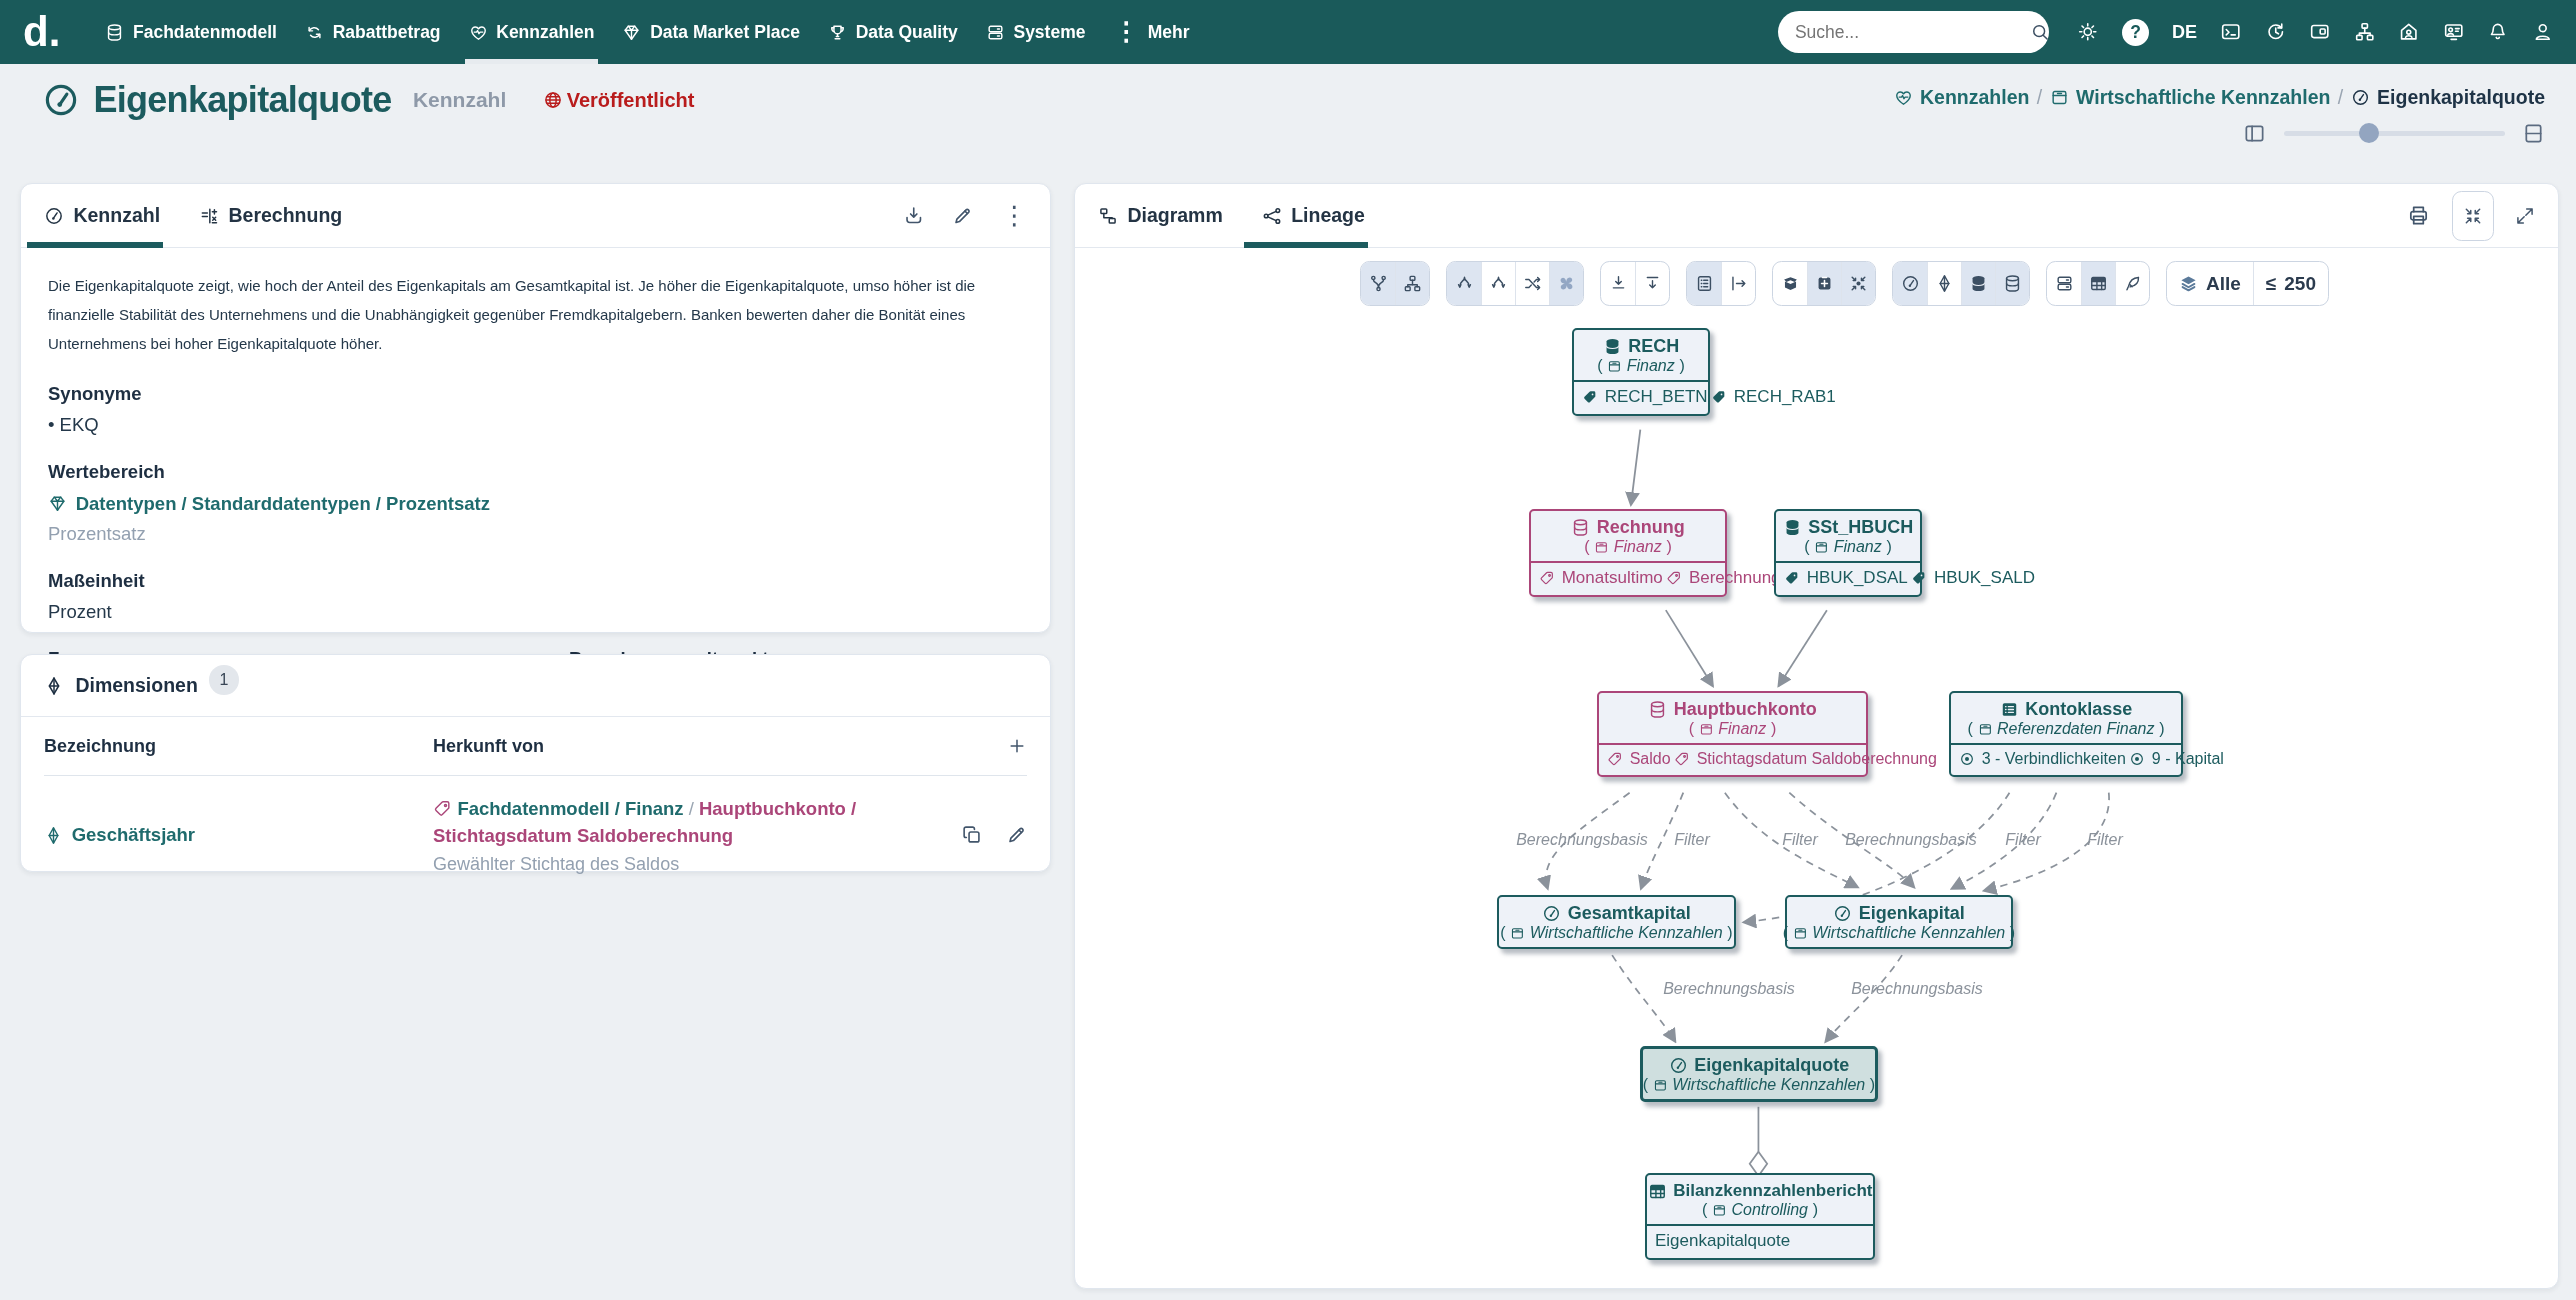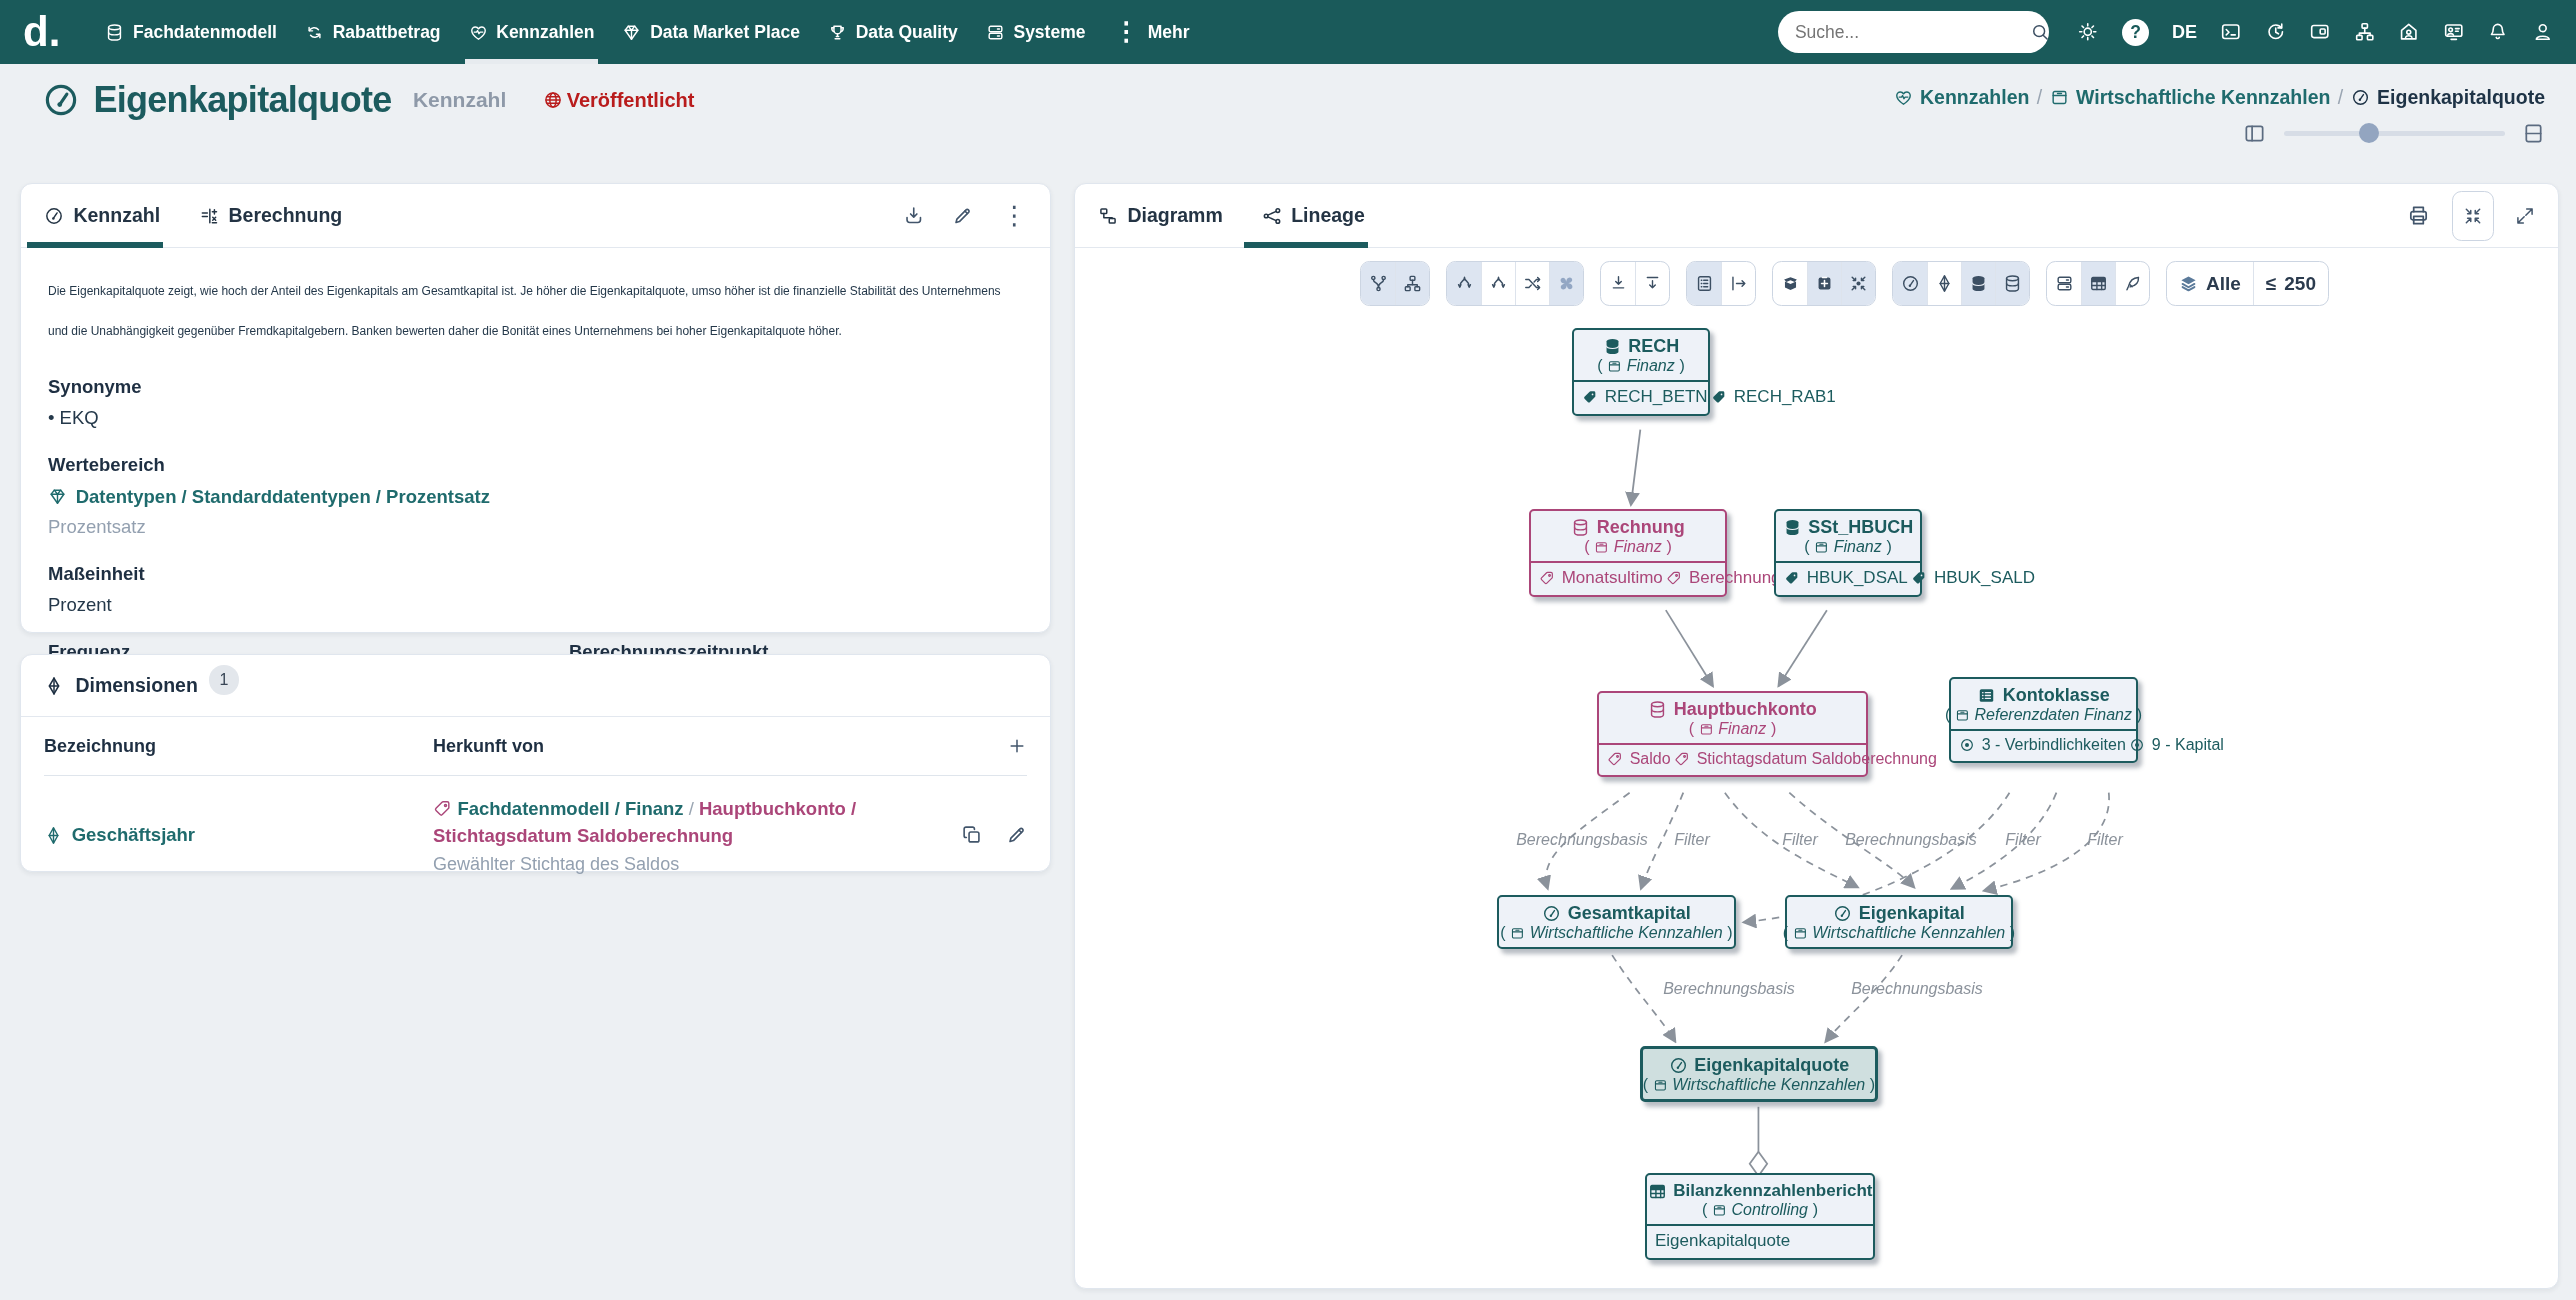--- a/index.html
+++ b/index.html
@@ -54,21 +54,21 @@
 .card-tabs{height:64px;border-bottom:1.3px solid #e3e8ef;display:flex;align-items:center;
   padding:0 23px;gap:39px;position:relative}
 .tab{display:flex;gap:9.4px;align-items:center;font-size:19.5px;font-weight:700;color:#243444;
   height:100%;position:relative;cursor:pointer}
 .tab.active::after{content:"";position:absolute;height:6px;background:var(--teal);bottom:-1.3px;left:-17.5px;right:-2.7px}
 .tab-actions{margin-left:auto;display:flex;align-items:center;gap:28px;color:#42556b}
 .kebab{font-size:25.5px;color:#42556b;line-height:1}
 
 
 .c1-body{padding:23px 28px 0 27px}
-.desc{font-size:12px;line-height:40px;color:var(--ink)}
+.desc{font-size:15px;line-height:29px;color:var(--ink)}
 .flabel{font-size:18.5px;font-weight:700;color:#1e2f42;margin-top:25px}
 .bullet{font-size:18.5px;margin-top:8.7px}
 .link-row{display:flex;gap:8.7px;align-items:center;color:var(--teal-link);font-size:18.5px;margin-top:10px;font-weight:600}
 .muted{color:#93a0b0;font-size:18.5px;margin-top:8.7px}
 .plain{font-size:18.5px;margin-top:8.7px}
 .two-col{display:flex;margin-top:0}
 .two-col .col1{width:521px}
 
 
 .dim-head{height:62px;display:flex;align-items:center;gap:11.4px;padding:0 23px;border-bottom:1.3px solid #e3e8ef}
@@ -888,21 +888,21 @@
           </div>
         <div class="bi">
             <svg class="ic i24" viewBox="0 0 24 24" width="16" height="16">
               <use href="#s-tag"></use>
             </svg>
             <span>Stichtagsdatum Saldoberechnung</span>
           </div>
       </div>
     </div>
 
-    <div class="node" style="left:874px;top:428px;width:189px">
+    <div class="node" style="left:874px;top:442px;width:234px">
       <div class="node-head">
         <div class="nh1">
             <svg class="ic i28" viewBox="0 0 28 28" width="19" height="19">
               <use href="#s-list"></use>
             </svg>
             <span>Kontoklasse</span>
           </div>
         <div class="nh2">
             <span>(</span>
             <svg class="ic i22" viewBox="0 0 22 22" width="14.8" height="14.8">

